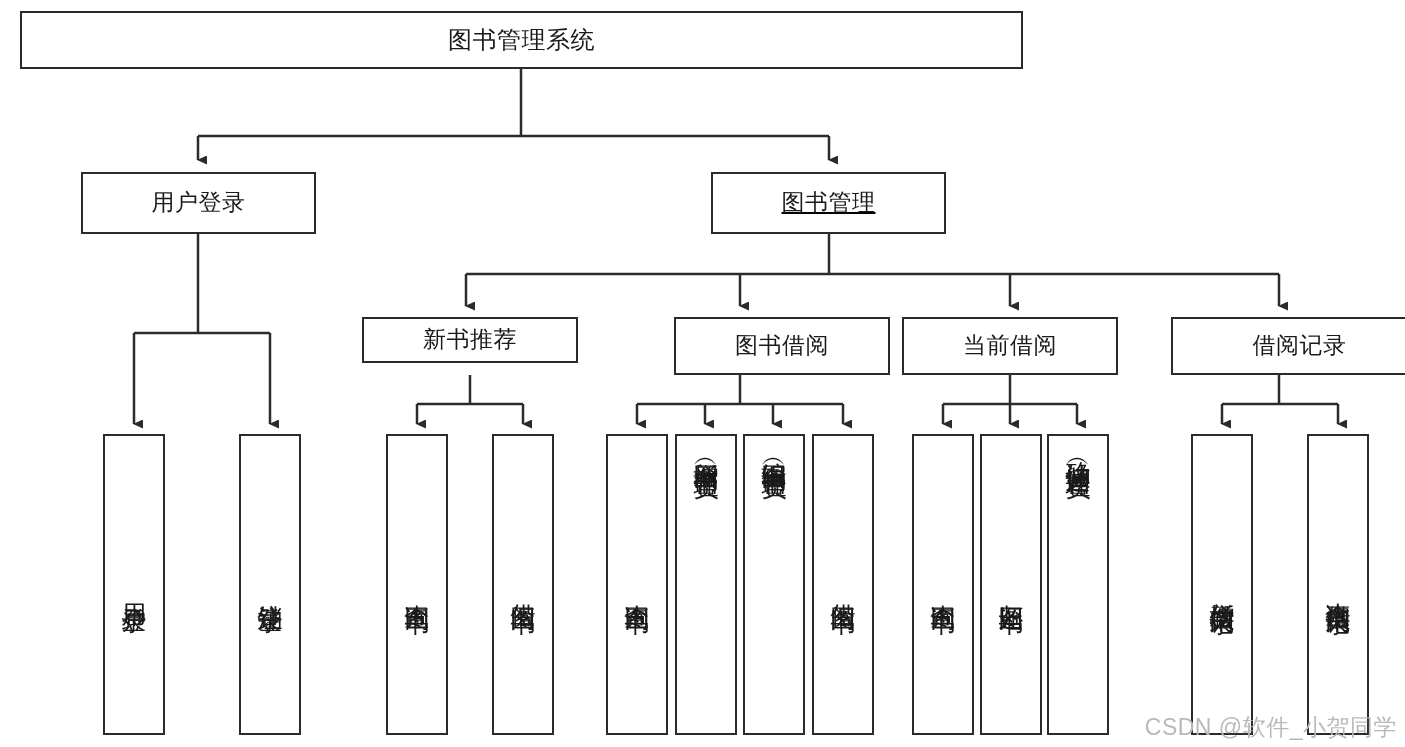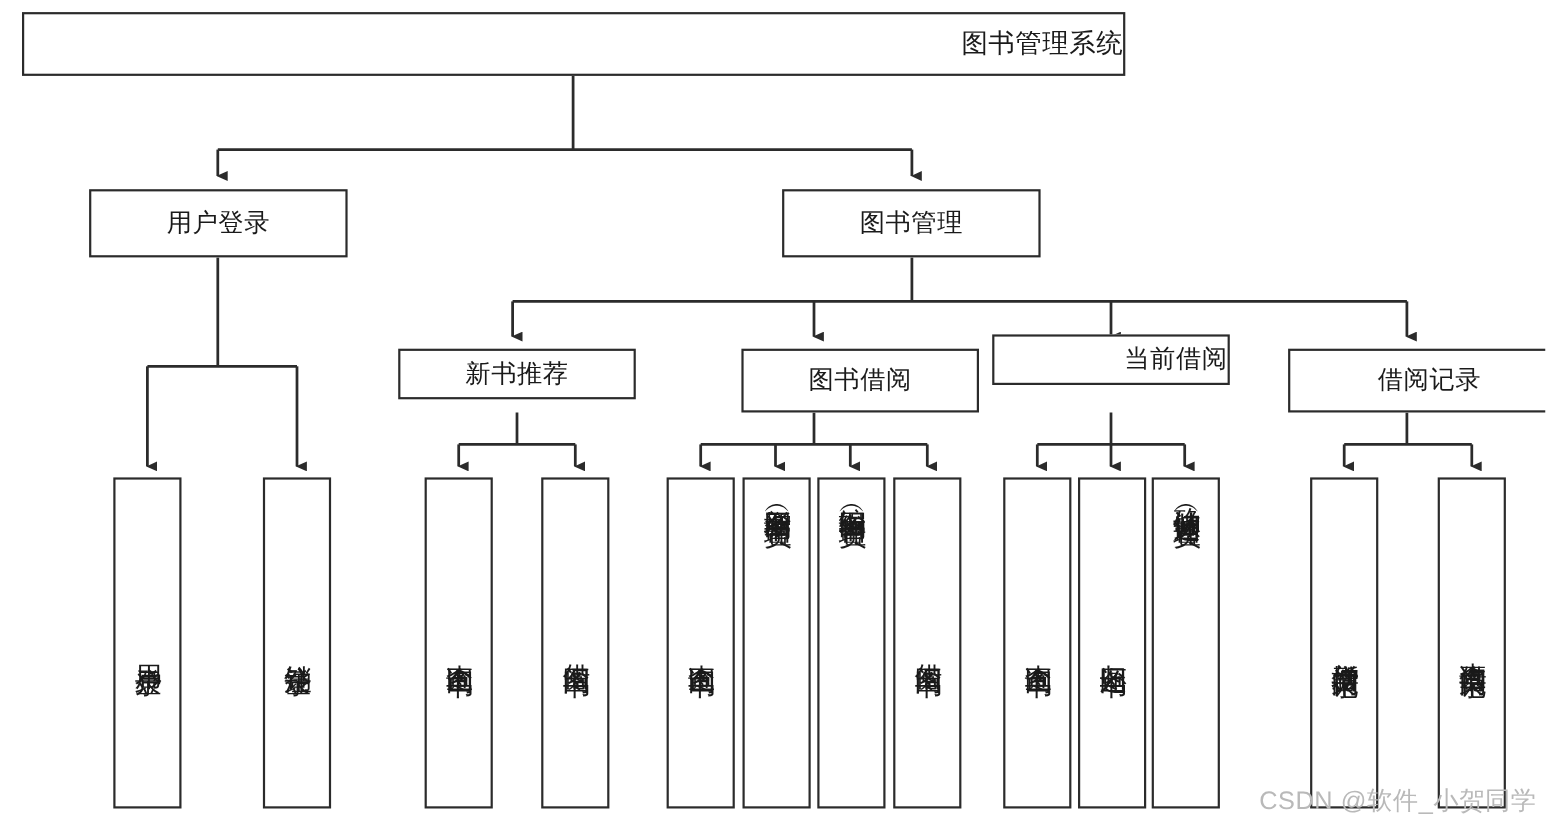--- a/index.html
+++ b/index.html
@@ -125,41 +125,41 @@
       <path d="M1010,404 L1010,424" marker-end="url(#arrow)"></path>
       <path d="M1077,404 L1077,424" marker-end="url(#arrow)"></path>
 
       <path d="M1279,375 L1279,404"></path>
       <path d="M1222,404 L1338,404"></path>
       <path d="M1222,404 L1222,424" marker-end="url(#arrow)"></path>
       <path d="M1338,404 L1338,424" marker-end="url(#arrow)"></path>
     </g>
   </svg>
 
-  <div class="node horizontal level-0" style="left:20px; top:11px; width:1003px; height:58px;justify-content:flex-end;">
+  <div class="node horizontal level-0" style="left:20px; top:11px; width:1003px; height:58px;">
     <span class="node-label">图书管理系统</span>
   </div>
 
   <div class="node horizontal level-1" style="left:81px; top:172px; width:235px; height:62px;">
     <span class="node-label">用户登录</span>
   </div>
 
-  <div class="node horizontal level-1" style="left:711px; top:172px; width:235px; height:62px;">
+  <div class="node horizontal level-1" style="left:711px; top:172px; width:235px; height:62px;text-decoration:underline;">
     <span class="node-label">图书管理</span>
   </div>
 
   <div class="node horizontal level-2" style="left:362px; top:317px; width:216px; height:46px;">
     <span class="node-label">新书推荐</span>
   </div>
 
   <div class="node horizontal level-2" style="left:632px; top:317px; width:216px; height:58px;margin-left:42px;">
     <span class="node-label">图书借阅</span>
   </div>
 
-  <div class="node horizontal level-2" style="left:902px; top:304px; width:216px; height:46px;justify-content:flex-end;">
+  <div class="node horizontal level-2" style="left:902px; top:317px; width:216px; height:58px;">
     <span class="node-label">当前借阅</span>
   </div>
 
   <div class="node horizontal level-2" style="left:1171px; top:317px; width:257px; height:58px;">
     <span class="node-label">借阅记录</span>
   </div>
 
   <div class="node vertical mid" style="left:103px; top:434px; width:62px; height:301px;">
     <span class="node-label">用户登录</span>
   </div>

